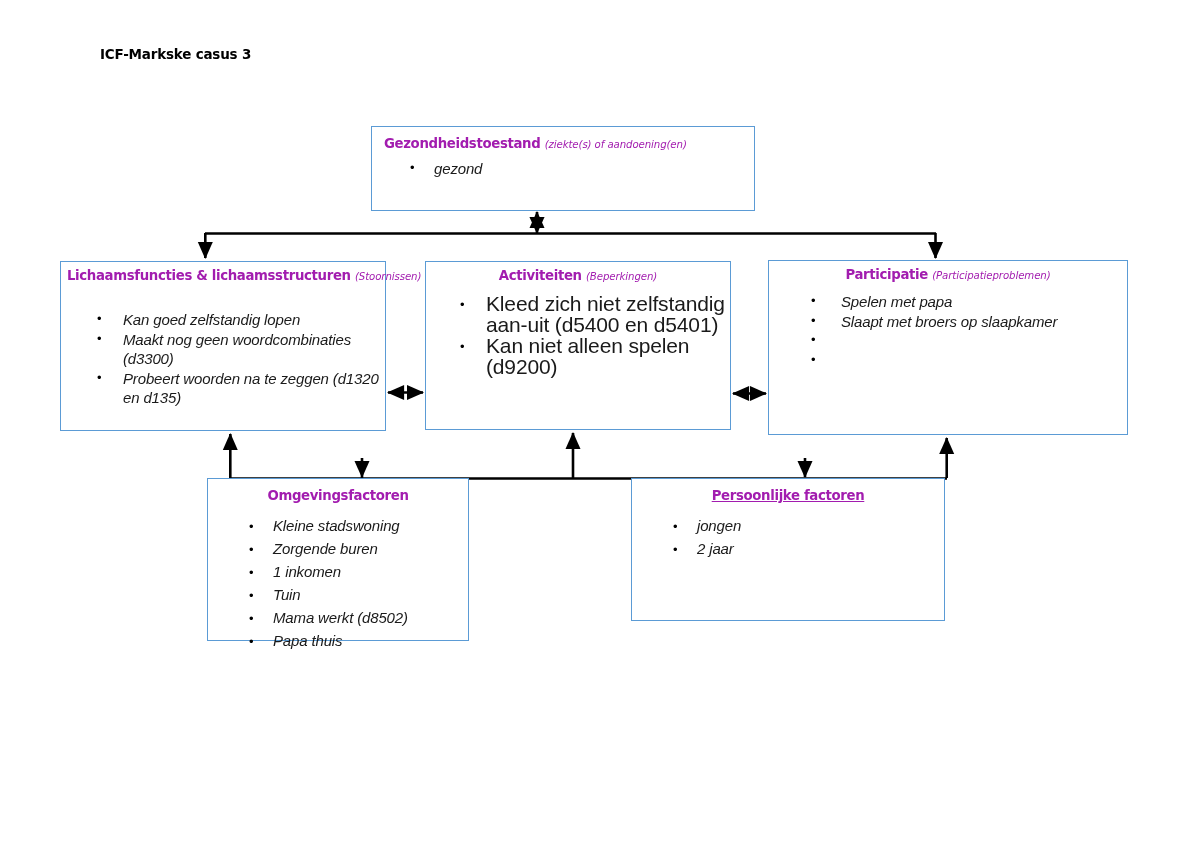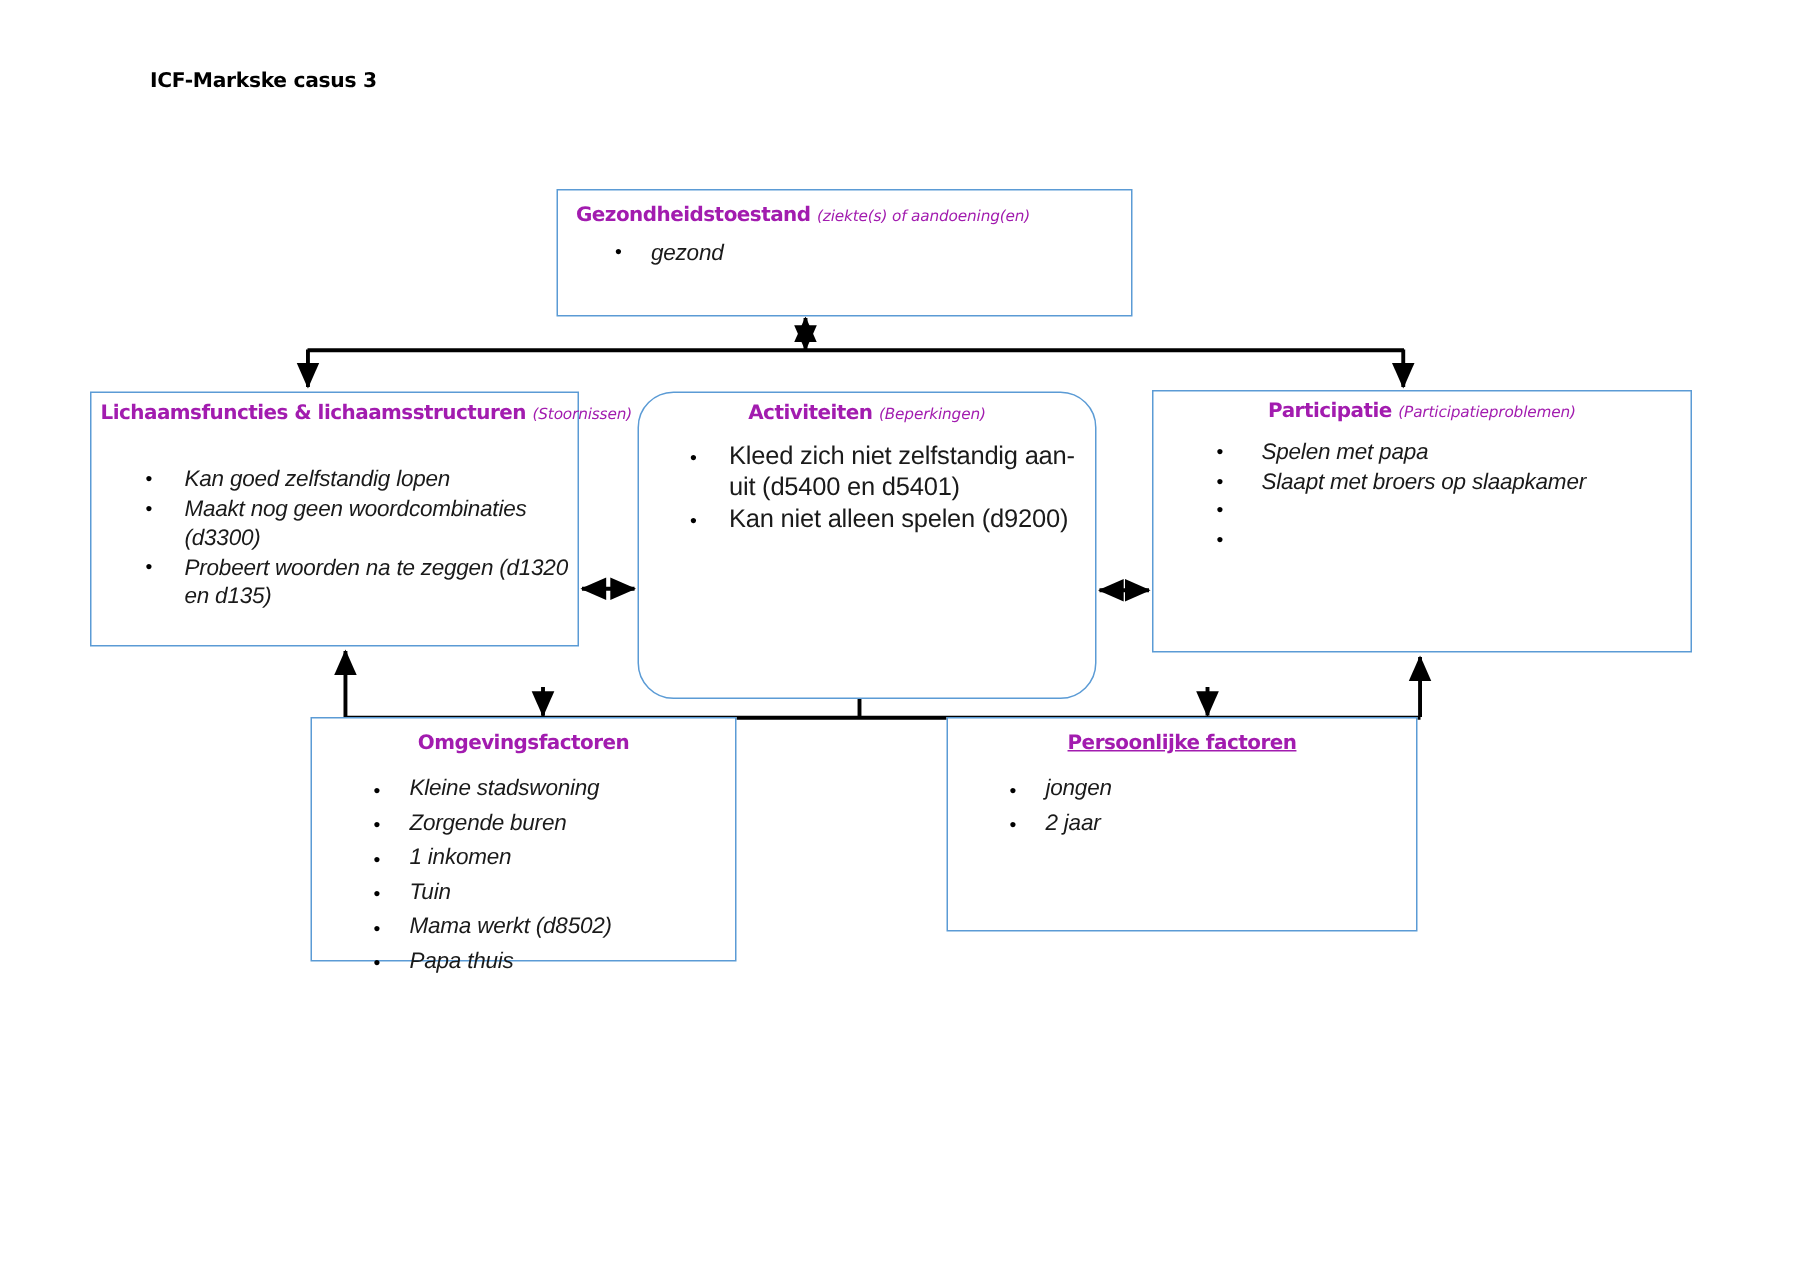--- a/index.html
+++ b/index.html
@@ -91,33 +91,33 @@
   #box-health ul.bullets { margin-top: 8px; }
   #box-health ul.bullets li { padding-left: 62px; }
   #box-health ul.bullets li:before { left: 38px; }
 
   #box-body     { left: 60px;  top: 261px;  width: 326px; height: 170px; }
   #box-body .box-title { margin: 6px 0 0 6px; text-align: left; }
   #box-body ul.bullets { margin-top: 27px; }
   #box-body ul.bullets li { padding-left: 62px; }
   #box-body ul.bullets li:before { left: 36px; }
 
-  #box-act      { left: 425px; top: 261px;  width: 306px; height: 205px; border-radius: 24px; }
+  #box-act      { left: 425px; top: 261px;  width: 306px; height: 169px; }
   #box-act .box-title { margin: 6px 0 0 0; }
   #box-act ul.bullets { margin-top: 10px; }
-  #box-act ul.bullets li { padding-left: 60px; line-height: 21px; font-size: 17px; }
+  #box-act ul.bullets li { padding-left: 60px; line-height: 21px; font-size: 21px; }
   #box-act ul.bullets li:before { left: 34px; top: 1px; }
 
   #box-part     { left: 768px; top: 260px;  width: 360px; height: 175px; }
   #box-part .box-title { margin: 6px 0 0 0; }
   #box-part ul.bullets { margin-top: 10px; }
   #box-part ul.bullets li { padding-left: 72px; }
   #box-part ul.bullets li:before { left: 42px; }
 
-  #box-env      { left: 207px; top: 478px;  width: 284px; height: 163px; }
+  #box-env      { left: 207px; top: 478px;  width: 262px; height: 163px; }
   #box-env .box-title { margin: 9px 0 0 0; }
   #box-env ul.bullets { margin-top: 11px; }
   #box-env ul.bullets li { padding-left: 65px; line-height: 23px; }
   #box-env ul.bullets li:before { left: 41px; top: 1px; }
 
   #box-pers     { left: 631px; top: 478px;  width: 314px; height: 143px; }
   #box-pers .box-title { margin: 9px 0 0 0; text-decoration: underline; }
   #box-pers ul.bullets { margin-top: 11px; }
   #box-pers ul.bullets li { padding-left: 65px; line-height: 23px; }
   #box-pers ul.bullets li:before { left: 41px; top: 1px; }

